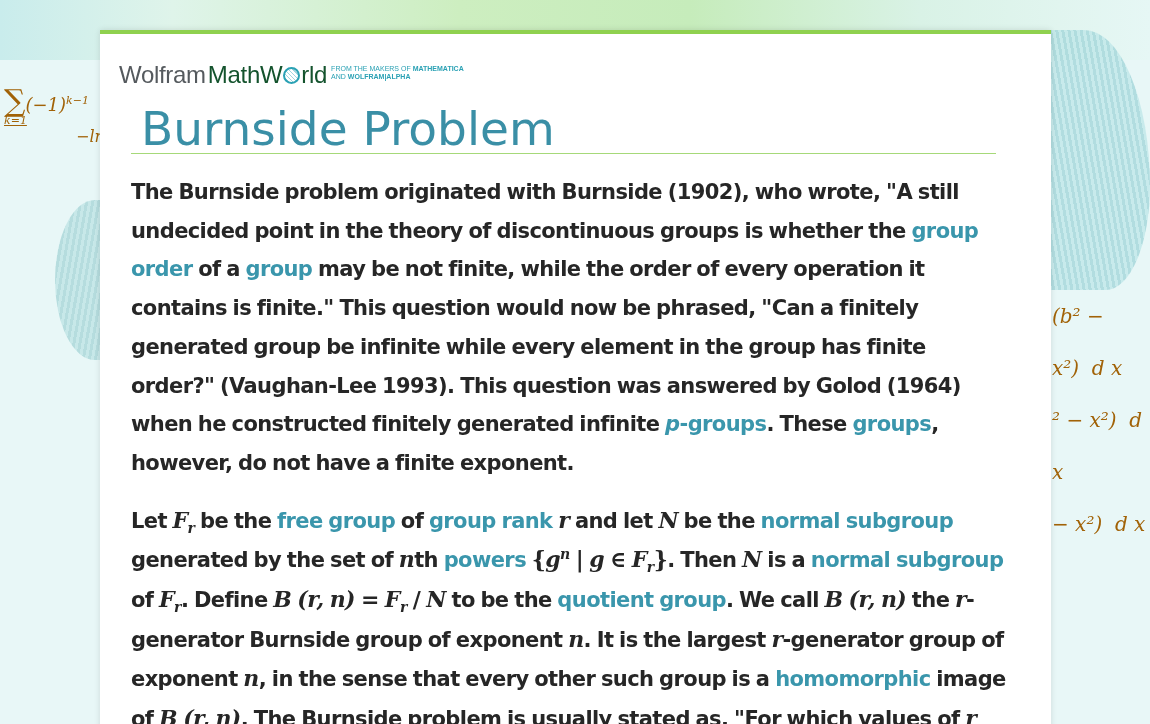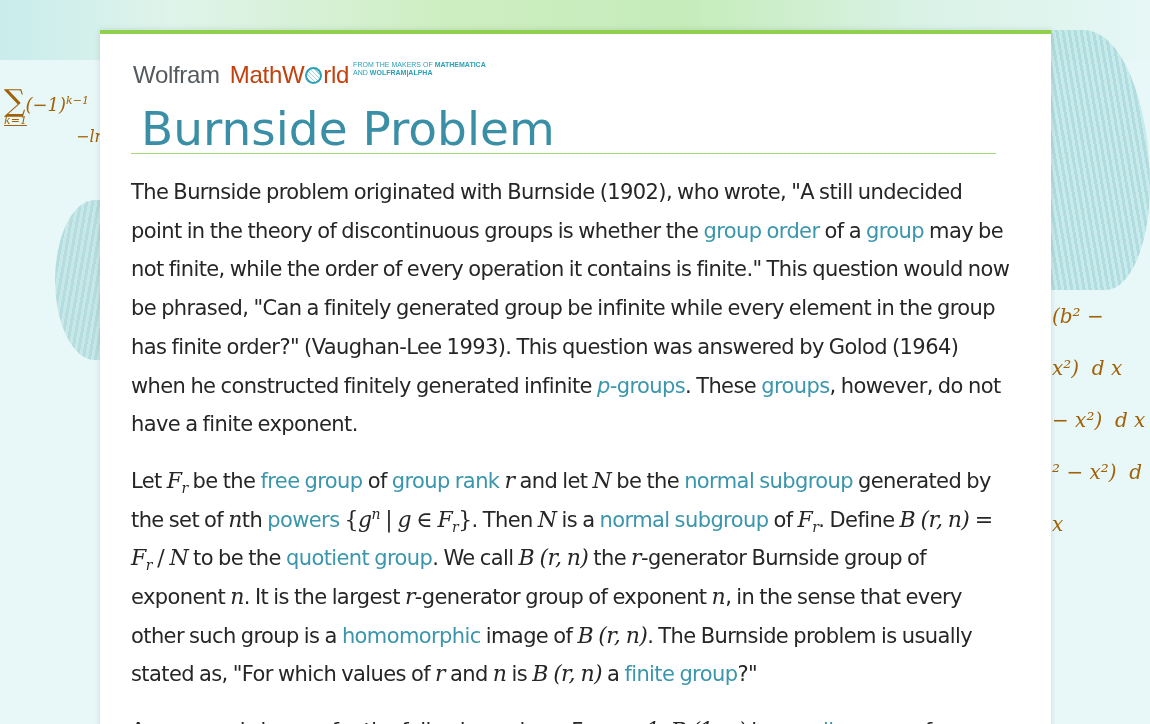--- a/index.html
+++ b/index.html
@@ -25,44 +25,44 @@
     border-radius:0 60% 40% 0;
     opacity:.75;
   }
   .card {
     position:absolute; left:100px; top:30px; width:951px; height:720px;
     background:#ffffff;
     border-top:4px solid #8fd14f;
     box-shadow:0 0 6px rgba(0,0,0,0.12);
   }
   .logo {
-    position:absolute; left:33px; top:27px; display:flex; align-items:flex-start;
+    position:absolute; left:19px; top:27px; display:flex; align-items:center;
     white-space:nowrap;
   }
   .logo .w { font-family:"Liberation Sans", sans-serif; font-size:24px; color:#555a5e; letter-spacing:-0.3px; }
-  .logo .m { font-family:"Liberation Sans", sans-serif; font-size:24px; color:#c2410c; letter-spacing:-0.3px; margin-left:10px; }
+  .logo .m { font-family:"Liberation Sans", sans-serif; font-size:24px; color:#14532d; letter-spacing:-0.3px; margin-left:2px; }
   .logo .globe {
     display:inline-block; width:17px; height:17px; border-radius:50%;
     border:2px solid #2aa1b4; box-sizing:border-box; vertical-align:-1px; margin:0 1px;
     background:repeating-linear-gradient(45deg,transparent 0 2px,#9fd6df 2px 3px);
   }
   .logo .tag { font-family:"Liberation Sans", sans-serif; font-size:7px; line-height:8px; color:#2aa1b4; margin-left:4px; margin-bottom:4px; }
   .logo .tag b { font-weight:bold; }
   .title {
     position:absolute; left:31px; top:57px;
     font-family:"DejaVu Sans", sans-serif; font-size:47px; color:#3a8fa6; font-weight:normal;
     margin:10px; letter-spacing:0px;
   }
   .rule { position:absolute; left:31px; top:119px; width:865px; height:1px; background:#a6d979; }
   .body-text {
     position:absolute; left:31px; top:139px; width:880px;
     font-family:"DejaVu Sans", sans-serif; font-size:21px; line-height:38.7px; color:#262626;
     letter-spacing:-0.6px; word-spacing:-1px;
   }
-  .body-text p { margin:0 0 18px 0; }
+  .body-text p { margin:0 0 18px 0;font-weight:bold; }
   a { color:#3a96ac; text-decoration:none; }
   .math { font-family:"DejaVu Serif", "Liberation Serif", serif; font-style:italic; font-size:22px; }
   .math .up { font-style:normal; }
   .math sub { font-size:14px; vertical-align:-5px; line-height:0; }
   .math sup { font-size:14px; vertical-align:8px; line-height:0; }
 </style>
 </head>
 <body>
 
 <div class="bg-top"></div>
@@ -71,22 +71,22 @@
   <span style="font-size:30px;font-style:normal;">∑</span><span>(−1)<sup style="font-size:11px;">k−1</sup></span>
   <div style="font-size:11px;margin-top:-2px;text-decoration:underline;">k=1</div>
   <div style="margin-left:72px;margin-top:-2px;font-size:16px;">−ln</div>
 </div>
 
 <div class="swirl-left"></div>
 <div class="swirl-right"></div>
 
 <div class="bg-deco" style="left:1052px;top:290px;font-size:20px;line-height:52px;">
   <div>(b² − x²)&nbsp;&nbsp;d x</div>
+  <div>² − x²)&nbsp;&nbsp;d x</div>
   <div>− x²)&nbsp;&nbsp;d x</div>
-  <div>² − x²)&nbsp;&nbsp;d x</div>
 </div>
 
 <div class="card">
 
   <div class="logo">
     <span class="w">Wolfram</span>
     <span class="m"><span>Math</span><span>W</span><span class="globe"></span><span>rld</span></span>
     <span class="tag">
       <span>FROM THE MAKERS OF </span><b>MATHEMATICA</b><br>
       <span>AND </span><b>WOLFRAM|ALPHA</b>

